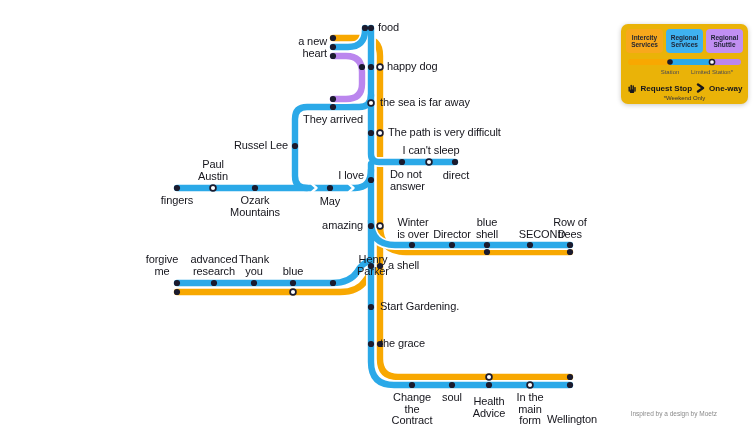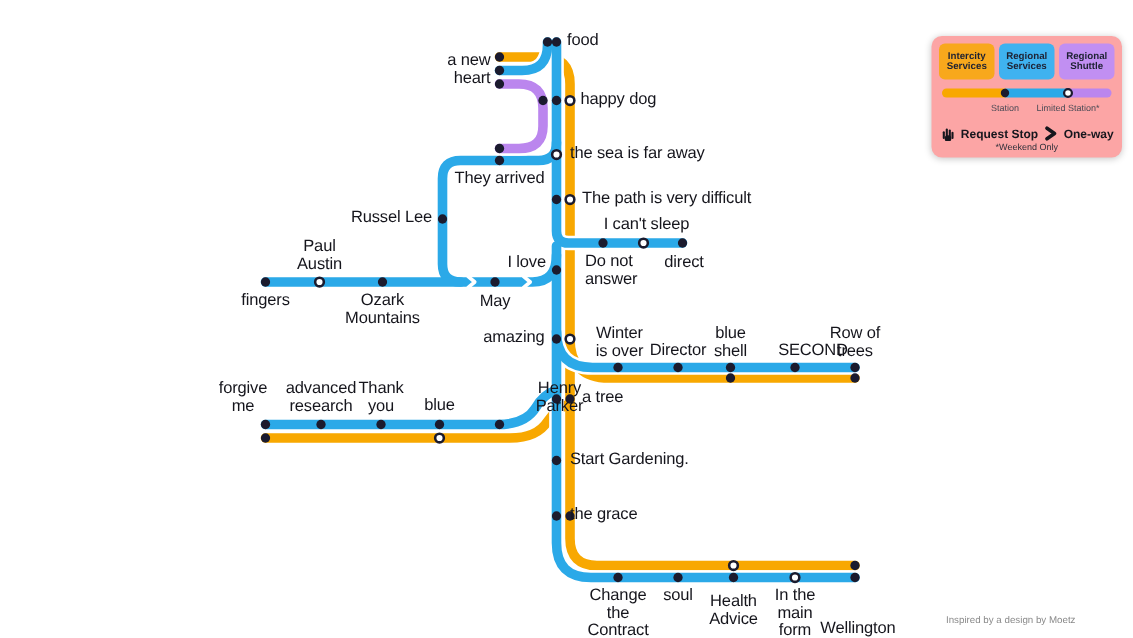--- a/index.html
+++ b/index.html
@@ -17,21 +17,21 @@
   }
   .lm{transform:translate(0,-50%);text-align:left;}
   .rm{transform:translate(-100%,-50%);text-align:right;}
   .ct{transform:translate(-50%,0);text-align:center;}
   .cb{transform:translate(-50%,-100%);text-align:center;}
   .lt{transform:translate(0,0);text-align:left;}
 
   
   #legend-card{
     position:absolute;left:621px;top:24px;width:127px;
-    background:#fca5a5;border-radius:7px;
+    background:#eab308;border-radius:7px;
     box-shadow:0 1px 5px rgba(0,0,0,0.22);
     padding:5px 5px 3px 5px;box-sizing:border-box;
   }
   #chips{display:flex;gap:3px;}
   .chip{
     flex:1;border-radius:4px;height:24px;
     display:flex;align-items:center;justify-content:center;
   }
   .chip span{
     font-size:6.5px;font-weight:bold;color:#1e2233;
@@ -171,21 +171,21 @@
       <div class="st-label rm" style="left: 364px; top: 176px;">I love</div>
       <div class="st-label rm" style="left: 363px; top: 226px;">amazing</div>
       <div class="st-label cb" style="left: 413px; top: 240px;">Winter
 is over</div>
       <div class="st-label cb" style="left: 452px; top: 240px; text-align: center;">Director</div>
       <div class="st-label cb" style="left: 487px; top: 240px;">blue
 shell</div>
       <div class="st-label cb" style="left: 530px; top: 240px; margin-left: 12px;">SECOND</div>
       <div class="st-label cb" style="left: 570px; top: 240px;">Row of
 trees</div>
-      <div class="st-label lm" style="left: 388px; top: 266px;">a tree</div>
+      <div class="st-label lm" style="left: 388px; top: 266px;">a shell</div>
       <div class="st-label cb" style="left: 162px; top: 277px;">forgive
 me</div>
       <div class="st-label cb" style="left: 214px; top: 277px;">advanced
 research</div>
       <div class="st-label cb" style="left: 254px; top: 277px;">Thank
 you</div>
       <div class="st-label cb" style="left: 293px; top: 277px;">blue</div>
       <div class="st-label cb" style="left: 333px; top: 277px; margin-left: 40px;">Henry
 Parker</div>
       <div class="st-label lm" style="left: 380px; top: 307px;">Start Gardening.</div>

